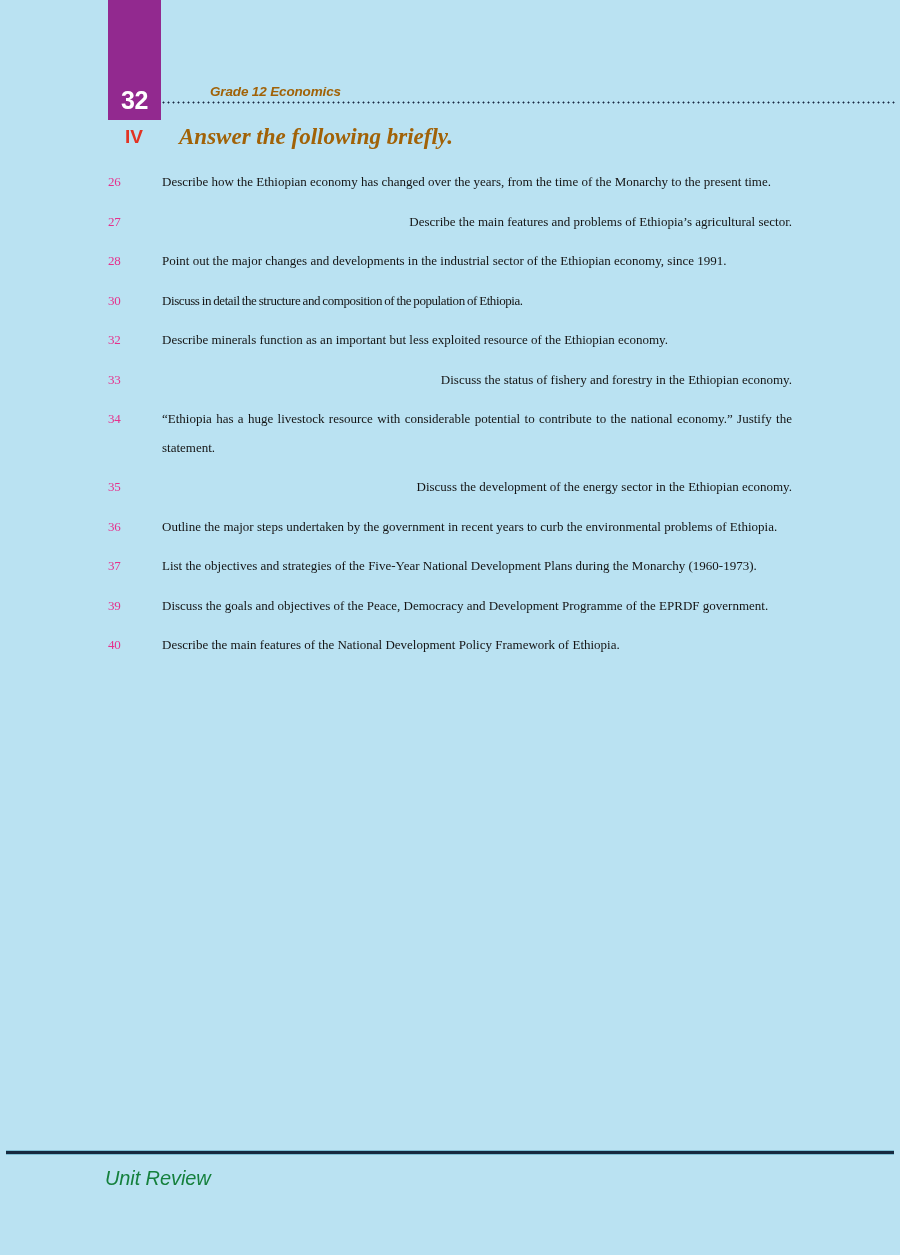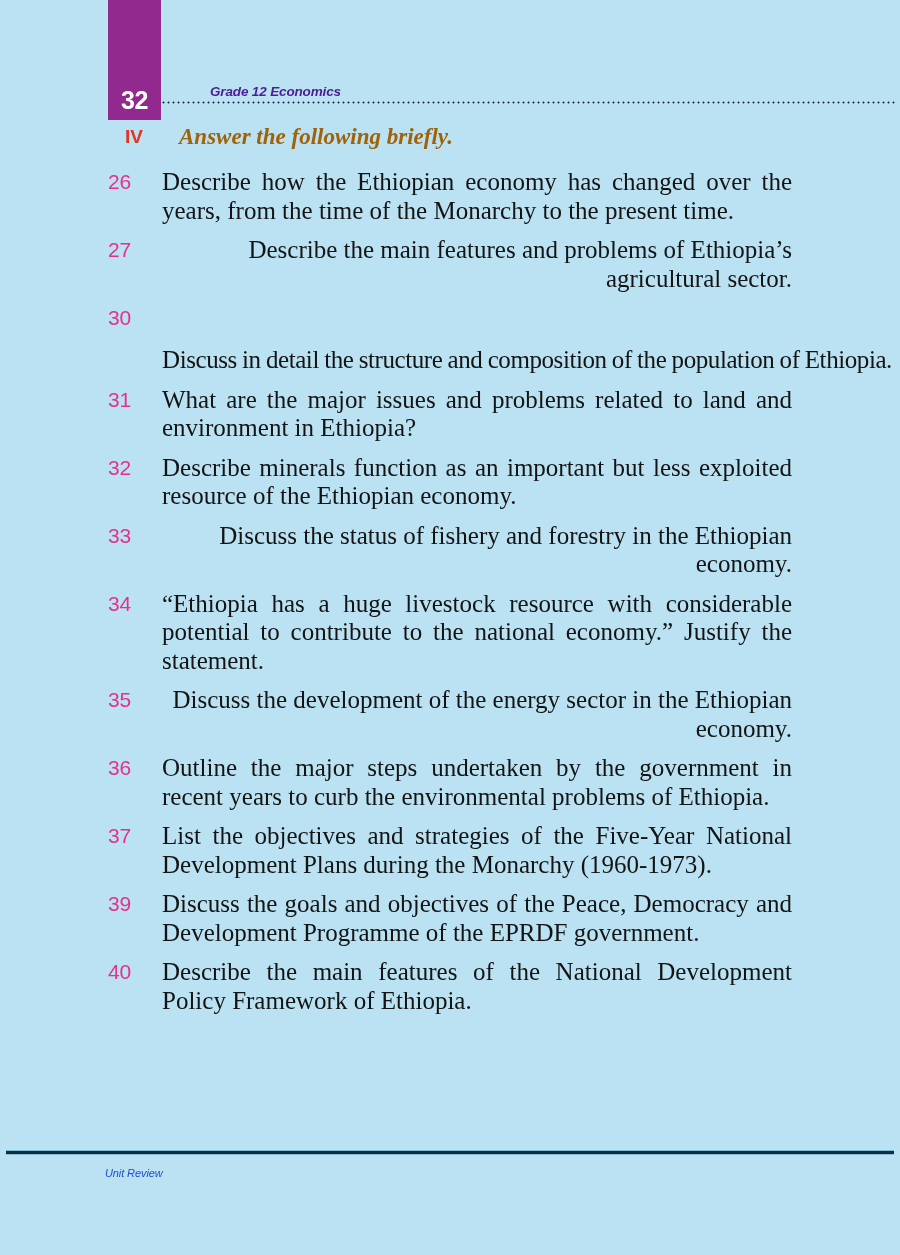--- a/index.html
+++ b/index.html
@@ -47,21 +47,21 @@
   }
 
   .header-title {
     position: absolute;
     left: 210px;
     top: 84px;
     font-family: "Liberation Sans", sans-serif;
     font-weight: bold;
     font-style: italic;
     font-size: 13.5px;
-    color: #4c1d95;
+    color: #a16207;
     letter-spacing: -0.15px;
     white-space: nowrap;
   }
 
   .header-dots {
     position: absolute;
     left: 161px;
     top: 101px;
     width: 734px;
     height: 3px;
@@ -112,45 +112,44 @@
   }
   .qrow {
     position: relative;
     display: flex;
     align-items: flex-start;
     margin-bottom: 11px;
   }
   .qnum {
     flex: 0 0 54px;
     width: 54px;
-    font-family: Liberation Sans, sans-serif;
-    font-size: 21px;
+    font-family: Liberation Serif, serif;
+    font-size: 13px;
     color: #e6318c;
     line-height: 28.5px;
     letter-spacing: -0.3px;
   }
   .qtext {
     flex: 1 1 auto;
     font-family: "Liberation Serif", serif;
-    font-size: 25px;
+    font-size: 13px;
     color: #141414;
     line-height: 28.5px;
     text-align: justify;
     text-justify: inter-word;
     hyphens: none;
   }
   .qtext.nojustify {
     text-align: right;
   }
   
   .qtext.condensed {
     letter-spacing: -0.42px;
     word-spacing: -0.6px;
     white-space: nowrap;
-    margin-top: 42px;
   }
 
   
   .footer-rule {
     position: absolute;
     left: 6px;
     top: 1150px;
     width: 888px;
     height: 5px;
     border-top: 1px solid #7fbfd4;
@@ -158,22 +157,22 @@
     box-sizing: border-box;
     background: #17293f;
     background-clip: padding-box;
   }
   .footer-label {
     position: absolute;
     left: 105px;
     top: 1167px;
     font-family: "Liberation Sans", sans-serif;
     font-style: italic;
-    font-size: 11px;
-    color: #1d4ed8;
+    font-size: 20px;
+    color: #15803d;
     letter-spacing: -0.1px;
     white-space: nowrap;
   }
 </style>
 </head>
 <body>
 
 <div class="page">
 
   <div class="page-tab">
@@ -191,28 +190,28 @@
   <div class="qlist">
     <div class="qrow">
       <div class="qnum">26</div>
       <div class="qtext">Describe how the Ethiopian economy has changed over the years, from the time of the Monarchy to the present time.</div>
     </div>
     <div class="qrow">
       <div class="qnum">27</div>
       <div class="qtext nojustify">Describe the main features and problems of Ethiopia’s agricultural sector.</div>
     </div>
     <div class="qrow">
+      <div class="qnum">28</div>
+      <div class="qtext">Point out the major changes and developments in the industrial sector of the Ethiopian economy, since 1991.</div>
+    </div>
+    <div class="qrow">
       <div class="qnum">30</div>
       <div class="qtext condensed">Discuss in detail the structure and composition of the population of Ethiopia.</div>
     </div>
     <div class="qrow">
-      <div class="qnum">31</div>
-      <div class="qtext">What are the major issues and problems related to land and environment in Ethiopia?</div>
-    </div>
-    <div class="qrow">
       <div class="qnum">32</div>
       <div class="qtext">Describe minerals function as an important but less exploited resource of the Ethiopian economy.</div>
     </div>
     <div class="qrow">
       <div class="qnum">33</div>
       <div class="qtext nojustify">Discuss the status of fishery and forestry in the Ethiopian economy.</div>
     </div>
     <div class="qrow">
       <div class="qnum">34</div>
       <div class="qtext">“Ethiopia has a huge livestock resource with considerable potential to contribute to the national economy.” Justify the statement.</div>

